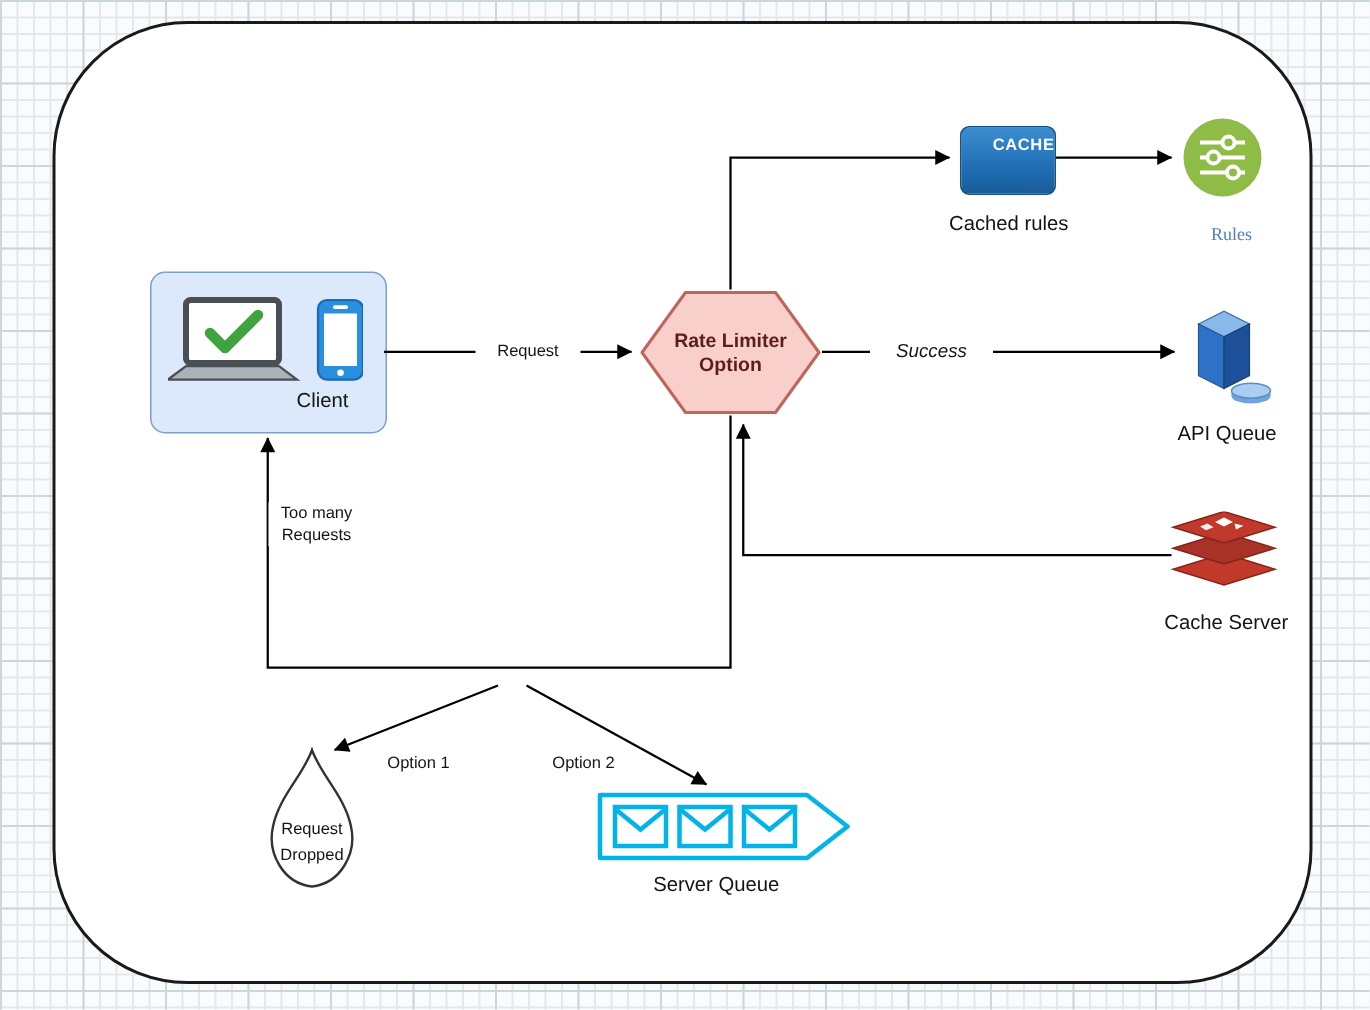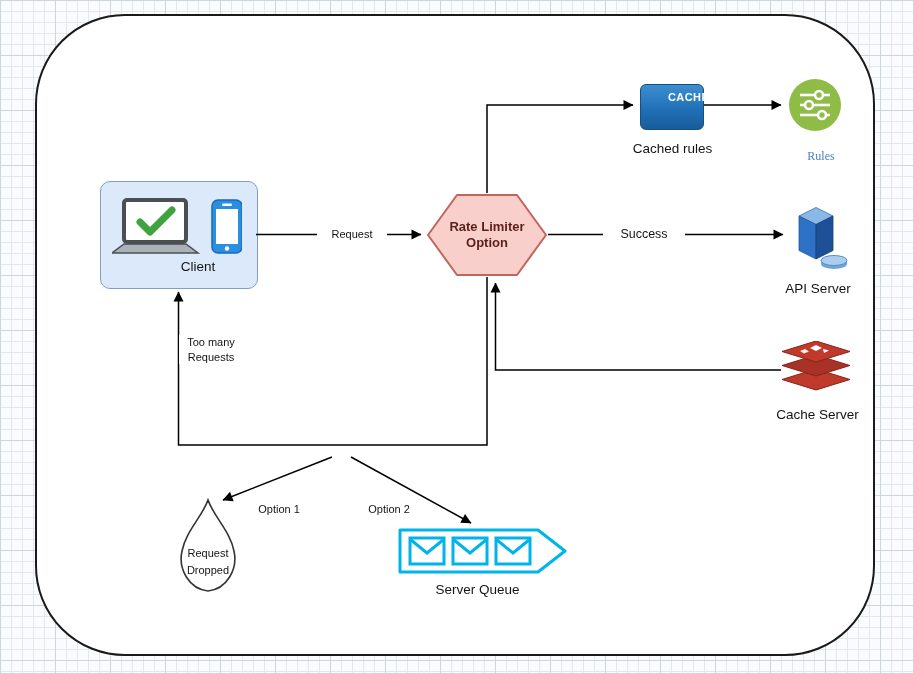--- a/index.html
+++ b/index.html
@@ -40,21 +40,21 @@
   .client-box{
     left:100px;top:181px;width:156px;height:106px;
     background:#dbe9fb;border:1px solid #7ea0c8;border-radius:10px;
   }
   .cache-box{
     left:640px;top:84px;width:64px;height:46px;
     border-radius:6px;
     background:linear-gradient(180deg,#3c8ed0 0%,#1f6eb5 60%,#195c9a 100%);
     border:1px solid #14517f;
     color:#fff;font-weight:bold;font-size:11px;letter-spacing:.4px;
-    text-align:left;padding-top:6px;box-sizing:border-box;padding-left:27px;
+    text-align:right;padding-top:6px;box-sizing:border-box;
   }
   .rules-circle{
     left:789px;top:79px;width:52px;height:52px;border-radius:50%;
     background:#8fbb47;
   }
   .rules-caption{color:#4a7fc1;}
   .hex-label{
     font-weight:bold;font-size:13px;color:#5b1f1a;line-height:16px;
   }
   .drop-text{font-size:11px;line-height:17px;background:transparent;}
@@ -73,21 +73,21 @@
       <path d="M28 24 l10 10 l22 -22" stroke="#3fa33f" stroke-width="7" fill="none" stroke-linecap="round" stroke-linejoin="round"></path>
       <polygon points="12,46 74,46 86,55 0,55" fill="#aab1b7" stroke="#4a4f54" stroke-width="1.5"></polygon>
     </g>
     <g transform="translate(100,2)">
       <rect x="0" y="0" width="30" height="53" rx="6" fill="#2b8fe0" stroke="#1a6ab8" stroke-width="1.5"></rect>
       <rect x="4" y="9" width="22" height="35" fill="#ffffff"></rect>
       <circle cx="15" cy="48.5" r="2.2" fill="#ffffff"></circle>
       <rect x="10" y="3.5" width="10" height="2.5" rx="1.2" fill="#ffffff"></rect>
     </g>
   </svg>
-  <div class="lbl" style="left:88px;top:259px;width:180px;padding-left:20px;">Client</div>
+  <div class="lbl" style="left:105px;top:259px;width:180px;padding-left:20px;">Client</div>
 
   <svg class="shape" style="left:426px;top:193px;" width="122" height="84">
     <polygon points="31,2 91,2 120,42 91,82 31,82 2,42" fill="#f9cfcb" stroke="#c0655c" stroke-width="2" stroke-linejoin="round"></polygon>
   </svg>
   <div class="lbl hex-label" style="left:430px;top:219px;width:114px;">
     <span class="line">Rate Limiter</span>
     <span class="line">Option</span>
   </div>
 
   <div class="shape cache-box">
@@ -109,21 +109,21 @@
   <div class="lbl rules-caption" style="left:791px;top:149px;width:60px;font-size:12px;font-family:Liberation Serif, serif;">Rules</div>
 
   <svg class="shape" style="left:789px;top:202px;" width="60" height="70">
     <polygon points="10,14 27,5.5 44,14 27,22.5" fill="#8ab9e9" stroke="#3a6ea5" stroke-width="0.8"></polygon>
     <polygon points="10,14 27,22.5 27,57 10,48.5" fill="#2e72c8" stroke="#24589b" stroke-width="0.8"></polygon>
     <polygon points="27,22.5 44,14 44,48.5 27,57" fill="#1d5098" stroke="#16406f" stroke-width="0.8"></polygon>
     <ellipse cx="45" cy="62" rx="13" ry="5" fill="#6ea3dd"></ellipse>
     <rect x="32" y="58.5" width="26" height="3.5" fill="#6ea3dd"></rect>
     <ellipse cx="45" cy="58.5" rx="13" ry="5" fill="#aacdf0" stroke="#5a8fc0" stroke-width="1"></ellipse>
   </svg>
-  <div class="lbl" style="left:766px;top:281px;width:104px;">API Server</div>
+  <div class="lbl" style="left:766px;top:281px;width:104px;">API Queue</div>
 
   <svg class="shape" style="left:780px;top:341px;" width="72" height="56">
     <polygon points="36,28 70,38.5 36,49 2,38.5" fill="#c0392b" stroke="#87231a" stroke-width="1"></polygon>
     <polygon points="36,14 70,24.5 36,35 2,24.5" fill="#a93226" stroke="#87231a" stroke-width="1"></polygon>
     <polygon points="36,0 70,10.5 36,21 2,10.5" fill="#c0392b" stroke="#87231a" stroke-width="1"></polygon>
     <polygon points="30,7 36,4 42,7 36,10" fill="#ffffff"></polygon>
     <polygon points="20,10 25,8 29,10.5 24,12.5" fill="#eeeeee"></polygon>
     <polygon points="43,8 49,9.5 44,12" fill="#ffffff"></polygon>
   </svg>
   <div class="lbl" style="left:765px;top:407px;width:105px;">Cache Server</div>
@@ -163,21 +163,21 @@
     <path class="edge" d="M487,193 V105 H633" marker-end="url(#arrow)"></path>
     <path class="edge" d="M704,105 H781" marker-end="url(#arrow)"></path>
     <path class="edge" d="M548,234.5 H783" marker-end="url(#arrow)"></path>
     <path class="edge" d="M781,370 H495.5 V283" marker-end="url(#arrow)"></path>
     <path class="edge" d="M487,277 V445 H178.5 V292" marker-end="url(#arrow)"></path>
     <path class="edge" d="M332,457 L223,500" marker-end="url(#arrow)"></path>
     <path class="edge" d="M351,457 L471,523" marker-end="url(#arrow)"></path>
   </svg>
 
   <div class="edge-lbl" style="left:317px;top:227px;width:66px;">Request</div>
-  <div class="edge-lbl" style="left:603px;top:226px;width:78px;font-size:12.5px;">Success</div>
+  <div class="edge-lbl" style="left:580px;top:226px;width:78px;font-size:12.5px;font-style:italic;">Success</div>
   <div class="edge-lbl" style="left:179px;top:335px;width:60px;">
     <span class="line">Too many</span>
     <span class="line">Requests</span>
   </div>
   <div class="edge-lbl" style="left:248px;top:502px;width:58px;">Option 1</div>
   <div class="edge-lbl" style="left:358px;top:502px;width:58px;">Option 2</div>
 
 </div>
 
 </body></html>

